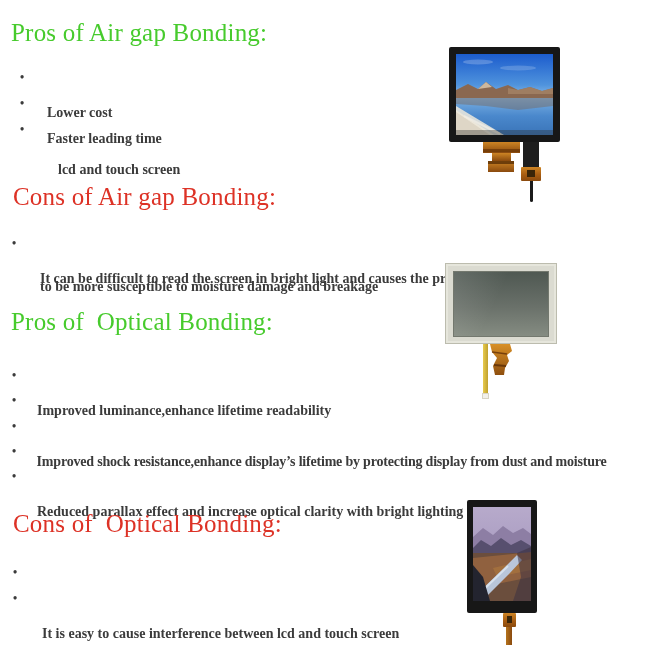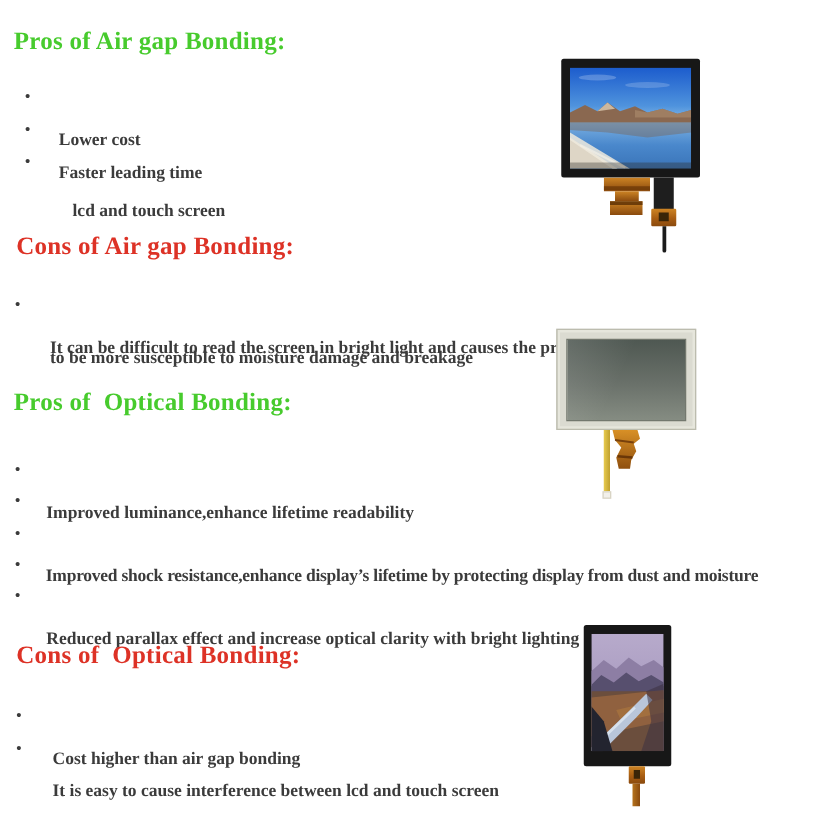--- a/index.html
+++ b/index.html
@@ -2,21 +2,21 @@
 <html style="--green: #47cb2d; --red: #dd3226; --body-text: #3b3b3b;"><head>
 <meta charset="utf-8">
 <style>
   html,body { margin:0; padding:0; }
   body {
     width:650px; height:650px; position:relative; overflow:hidden;
     background:#ffffff;
     font-family:"Liberation Serif","DejaVu Serif",serif;
   }
   .heading {
-    position:absolute; margin:0; font-weight:bold; font-size:20px;
+    position:absolute; margin:0; font-weight:normal; font-size:25px;
     letter-spacing:.2px; white-space:pre; line-height:24px;
   }
   .heading.green { color:var(--green,#47cb2d); }
   .heading.red   { color:var(--red,#dd3226); }
   .line {
     position:absolute; left:0; width:650px; height:18px; line-height:18px;
     font-weight:bold; font-size:14px; color:var(--body-text,#3b3b3b);
     white-space:pre;
   }
   .bullet { position:absolute; top:0; font-size:12px; }
@@ -164,21 +164,20 @@
 </div>
 <div class="line" style="top:467px">
   <span class="bullet" style="left:12px">•</span>
   <span class="txt" style="margin-left:30px">Reduced parallax effect and increase optical clarity with bright lighting conditions.</span>
 </div>
 
 <h2 class="heading red" style="left:13px;top:512px">Cons of  Optical Bonding:</h2>
 
 <div class="line" style="top:563px">
   <span class="bullet" style="left:13px">•</span>
-  <span class="txt" style="margin-left:35px">Cost higher than air gap bonding</span>
 </div>
 <div class="line" style="top:589px">
   <span class="bullet" style="left:13px">•</span>
   <span class="txt" style="margin-left:35px">It is easy to cause interference between lcd and touch screen</span>
 </div>
 
 <div class="photo" style="left:467px;top:500px;width:70px;height:146px" role="img" aria-label="Portrait bonded display showing mountain valley scene">
   <div class="bezel" style="left:0;top:0;width:70px;height:113px"></div>
   <div class="screen" style="left:6px;top:7px;width:58px;height:94px">
     <svg viewBox="0 0 58 94" preserveAspectRatio="none">

